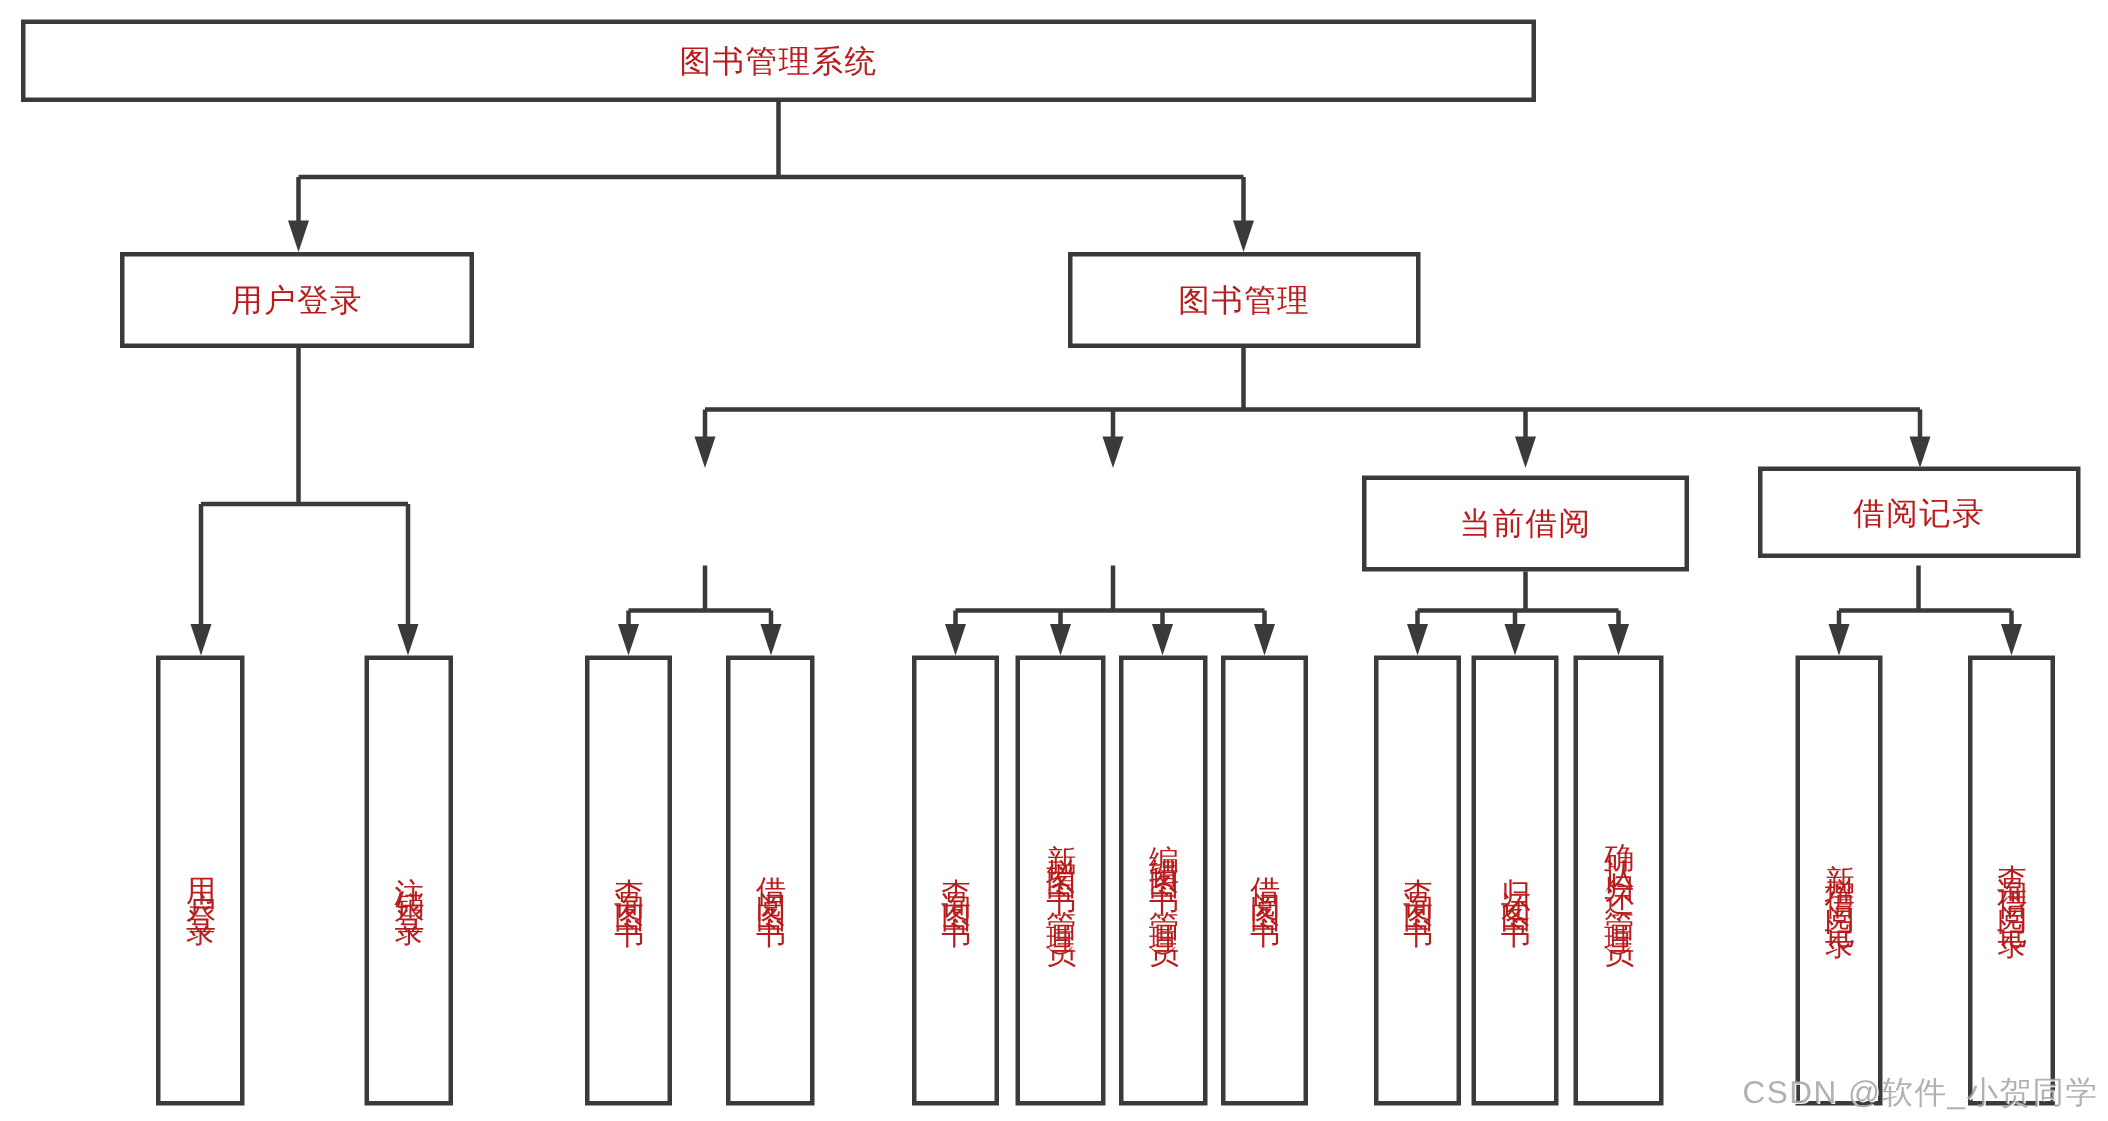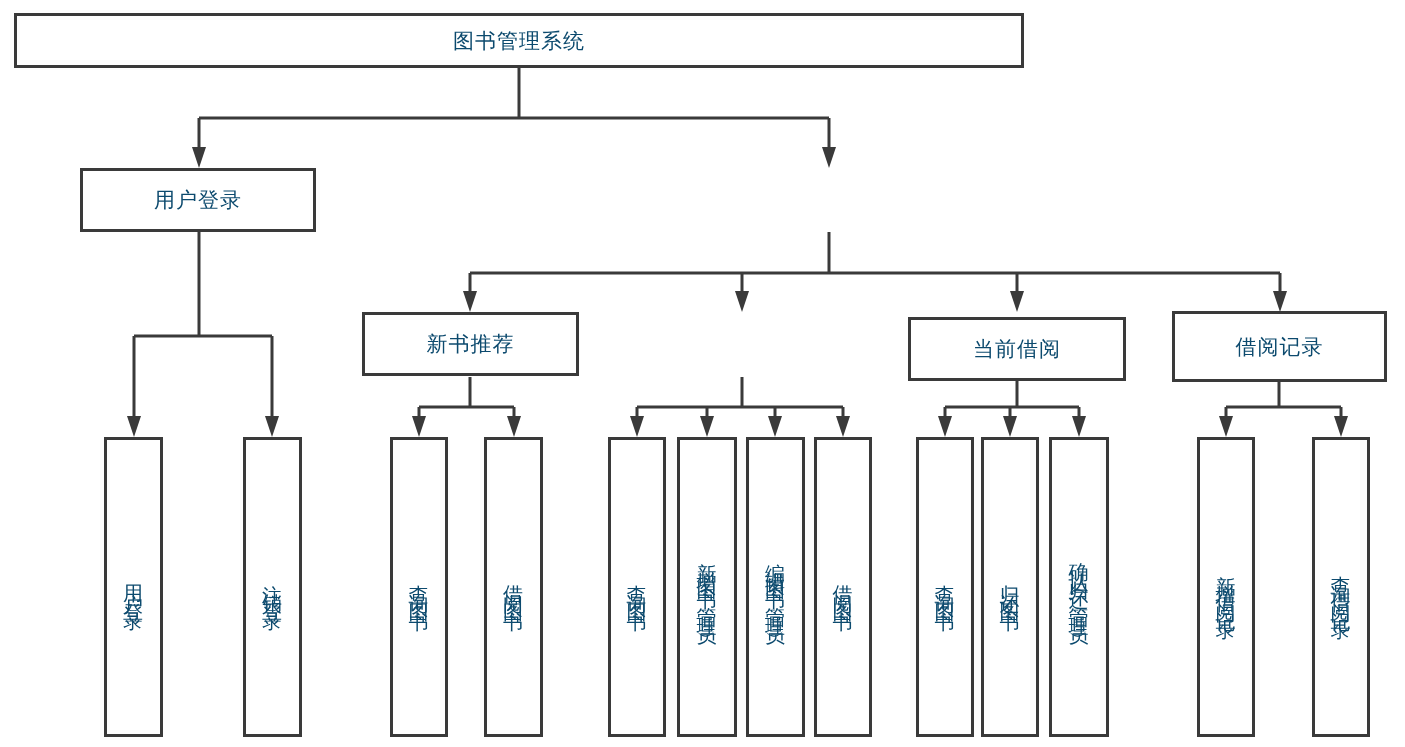--- a/index.html
+++ b/index.html
@@ -23,21 +23,21 @@
   }
   .head { fill: #3a3a3a; }
   .box {
     position: absolute;
     box-sizing: border-box;
     border: 3px solid #3a3a3a;
     background: #ffffff;
     display: flex;
     align-items: center;
     justify-content: center;
-    color: #0c4a6e;
+    color: #b91c1c;
   }
   .hbox { font-size: 21px; letter-spacing: 1px; }
   .vbox span {
     writing-mode: vertical-rl;
     text-orientation: mixed;
     font-size: 20px;
     letter-spacing: 9px;
     line-height: 1;
     white-space: nowrap;
   }
@@ -93,28 +93,28 @@
     <polygon class="head" points="1334,416 1348,416 1341,437"></polygon>
   </svg>
 
   <div class="box hbox" style="left:14px; top:13px; width:1010px; height:55px">
     <span>图书管理系统</span>
   </div>
 
   <div class="box hbox" style="left:80px; top:168px; width:236px; height:64px">
     <span>用户登录</span>
   </div>
+  <div class="box hbox" style="left:712px; top:168px; width:235px; height:64px">
+    <span>图书管理</span>
+  </div>
 
-  <div class="box hbox" style="left:362px; top:312px; width:217px; height:64px">
-    <span>新书推荐</span>
-  </div>
   <div class="box hbox" style="left:908px; top:317px; width:218px; height:64px">
     <span>当前借阅</span>
   </div>
-  <div class="box hbox" style="left:1172px; top:311px; width:215px; height:71px">
+  <div class="box hbox" style="left:1172px; top:311px; width:215px; height:61px">
     <span>借阅记录</span>
   </div>
 
   <div class="box vbox" style="left:104px; top:437px; width:59px; height:300px">
     <span>用户登录</span>
   </div>
   <div class="box vbox" style="left:243px; top:437px; width:59px; height:300px">
     <span>注销登录</span>
   </div>
 
@@ -148,14 +148,15 @@
     <span>确认归还（管理员）</span>
   </div>
 
   <div class="box vbox" style="left:1197px; top:437px; width:58px; height:300px">
     <span>新增借阅记录</span>
   </div>
   <div class="box vbox" style="left:1312px; top:437px; width:58px; height:300px">
     <span>查询借阅记录</span>
   </div>
 
+  <div class="watermark">CSDN @软件_小贺同学</div>
 
 </div>
 
 </body></html>

